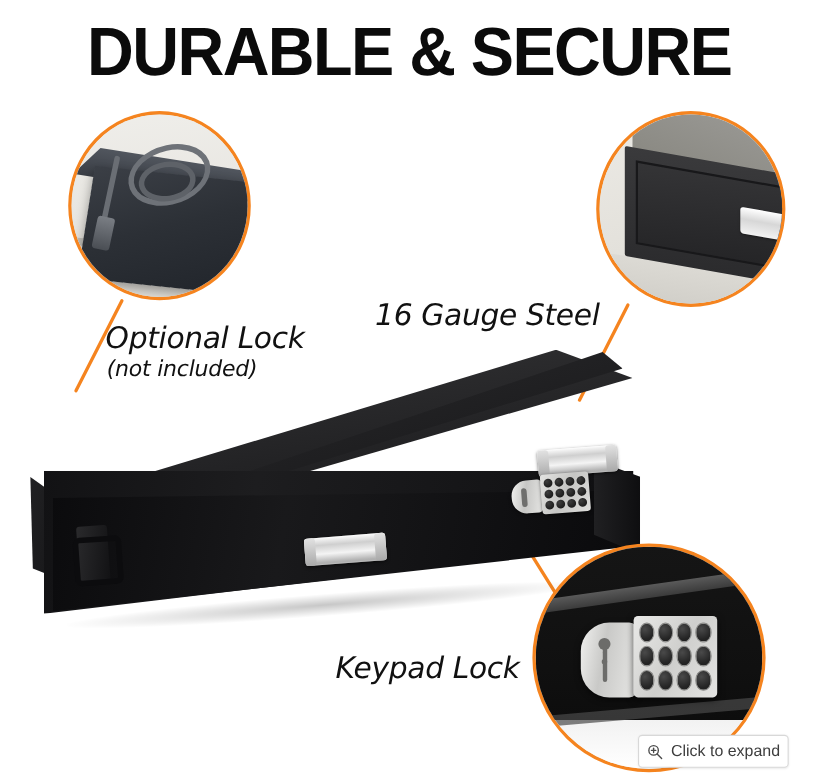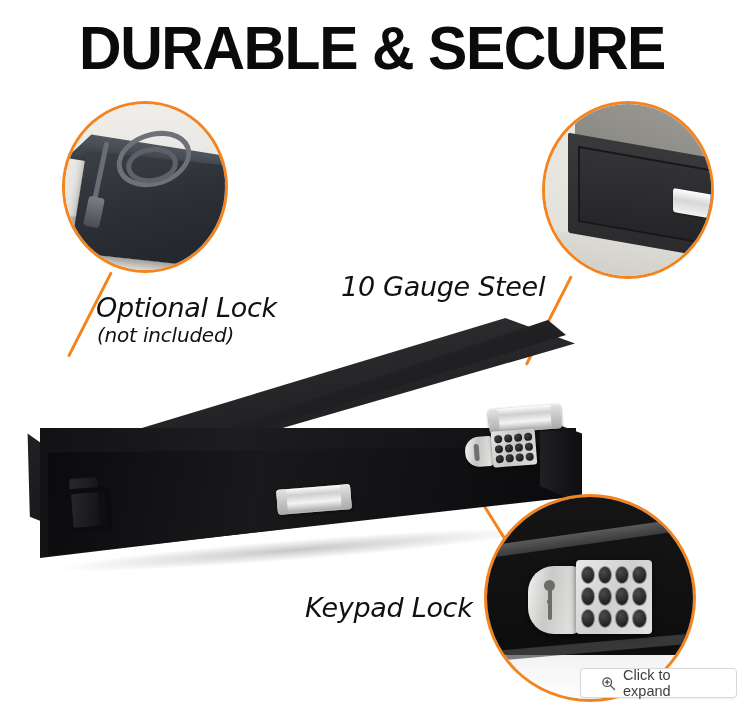--- a/index.html
+++ b/index.html
@@ -294,21 +294,21 @@
   .lock-pad i {
     display: block; border-radius: 50%;
     background: radial-gradient(circle at 35% 30%, #3d3d3d 0%, #1b1b1b 75%);
   }
 
   
   #expand-btn {
     position: absolute; left: 580px; top: 668px;
     height: 30px;
     display: flex; align-items: center; gap: 7px;
-    padding: 0 20px;
+    padding: 0 7px;
     background: #ffffff;
     border: 1px solid #d8d8d8;
     border-radius: 4px;
     box-shadow: 0 1px 2px rgba(0,0,0,.08);
     font-size: 14.5px;
     color: #3d3d3d;
     cursor: pointer;
     box-sizing: border-box;
   }
   #expand-btn svg { display: block; }
@@ -344,21 +344,21 @@
   <div class="callout c2">
     <div class="photo">
       <div class="c2-bg"></div>
       <div class="c2-floor"></div>
       <div class="c2-topface"></div>
       <div class="c2-body"></div>
       <div class="c2-drawer"></div>
       <div class="c2-handle"></div>
     </div>
   </div>
-  <div class="lbl lbl-steel">10 Gauge Steel</div>
+  <div class="lbl lbl-steel">16 Gauge Steel</div>
 
   <div id="safe">
     <div class="safe-shadow"></div>
     <div class="safe-left"></div>
     <div class="safe-top2"></div>
     <div class="safe-top"></div>
     <div class="safe-front"></div>
     <div class="safe-frontface"></div>
     <div class="safe-right-end"></div>
 

